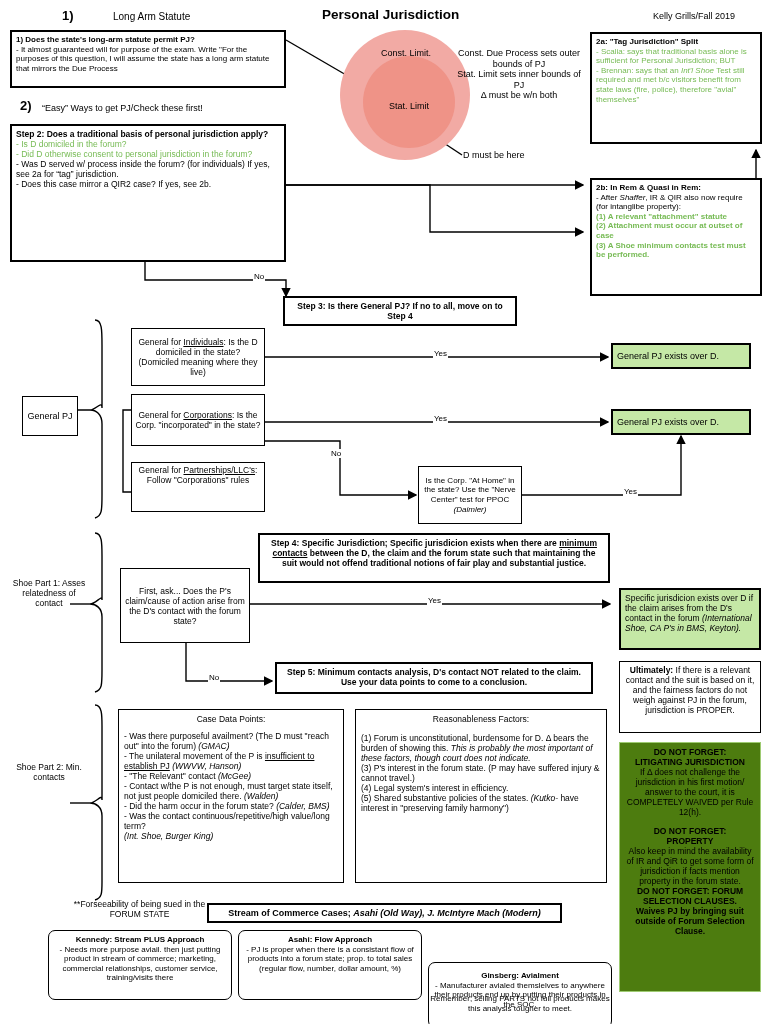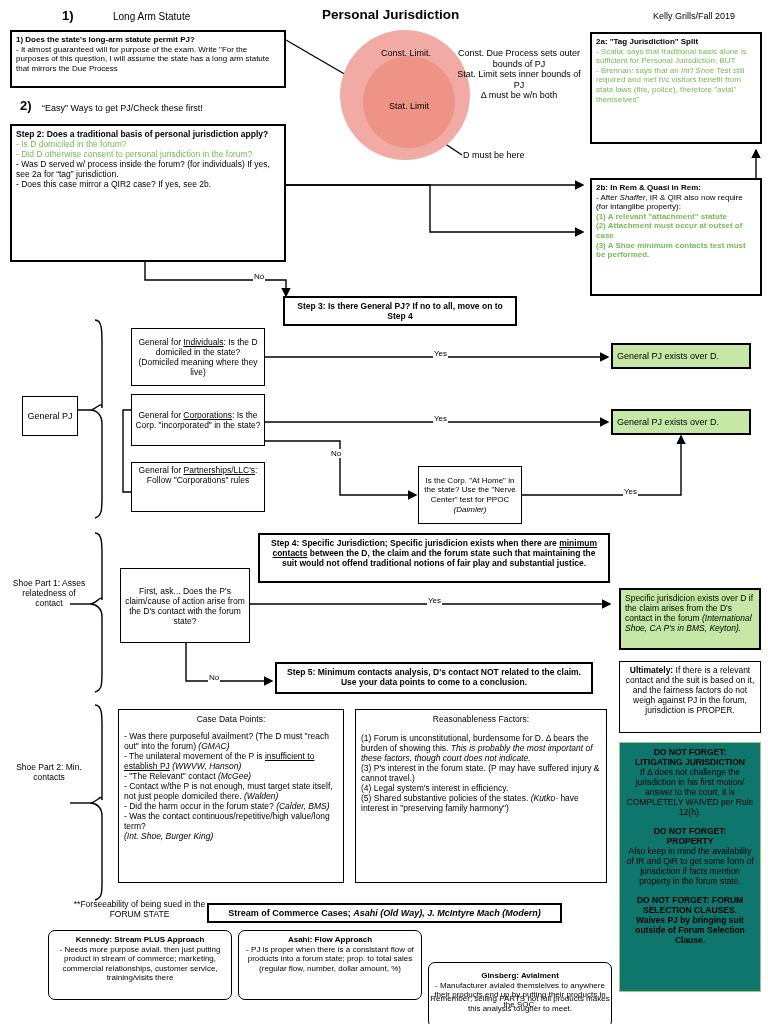--- a/index.html
+++ b/index.html
@@ -15,21 +15,21 @@
   }
   #stage { position:absolute; left:0; top:0; width:768px; height:1024px; }
   .abs { position:absolute; }
   .box {
     border: 1.5px solid #000;
     background: #fff;
     padding: 2px 3px;
   }
   .box.thick { border-width: 2px; }
   .green { background:#c5e8a6; border:2px solid #000; }
-  .greenborder { background:#0f766e; border:1.5px solid #9ecb72; }
+  .greenborder { background:#4d7c0f; border:1.5px solid #9ecb72; }
   .rounded { border-radius: 7px; }
   .ctr { text-align:center; }
   .b { font-weight:bold; }
   .i { font-style:italic; }
   .u { text-decoration:underline; }
   .gt { color:#77bb55; }
   .t8 { font-size:8px; line-height:9.6px; }
   .t85 { font-size:8.5px; line-height:10px; }
   .t9 { font-size:9px; line-height:10.6px; }
   .t10 { font-size:10px; line-height:12px; }
@@ -194,21 +194,21 @@
     <div class="t85"><span class="b">Ultimately:</span><span> If there is a relevant contact and the suit is based on it, and the fairness factors do not weigh against PJ in the forum, jurisdiction is PROPER.</span></div>
   </div>
 
   <div class="abs greenborder ctr" style="left:619px; top:742px; width:142px; height:250px; padding:4px 4px;">
     <div class="t85 b">DO NOT FORGET:</div>
     <div class="t85 b">LITIGATING JURISDICTION</div>
     <div class="t85">If Δ does not challenge the jurisdiction in his first motion/ answer to the court, it is COMPLETELY WAIVED per Rule 12(h).</div>
     <div class="t85 b" style="margin-top:9px;">DO NOT FORGET:</div>
     <div class="t85 b">PROPERTY</div>
     <div class="t85">Also keep in mind the availability of IR and QiR to get some form of jurisdiction if facts mention property in the forum state.</div>
-    <div class="t85 b" style="margin-top:9px;">DO NOT FORGET: FORUM SELECTION CLAUSES.</div>
+    <div class="t85 b" style="">DO NOT FORGET: FORUM SELECTION CLAUSES.</div>
     <div class="t85 b">Waives PJ by bringing suit outside of Forum Selection Clause.</div>
   </div>
 
   <div class="abs box" style="left:118px; top:709px; width:226px; height:174px; padding:4px 5px;">
     <div class="t85 ctr" style="margin-bottom:7px;">Case Data Points:</div>
     <div class="t85"><span>- Was there purposeful availment? (The D must "reach out" into the forum) </span><span class="i">(GMAC)</span></div>
     <div class="t85"><span>- The unilateral movement of the P is </span><span class="u">insufficient to establish PJ</span><span class="i"> (WWVW, Hanson)</span></div>
     <div class="t85"><span>- "The Relevant" contact </span><span class="i">(McGee)</span></div>
     <div class="t85"><span>- Contact w/the P is not enough, must target state itself, not just people domiciled there. </span><span class="i">(Walden)</span></div>
     <div class="t85"><span>- Did the harm occur in the forum state? </span><span class="i">(Calder, BMS)</span></div>

